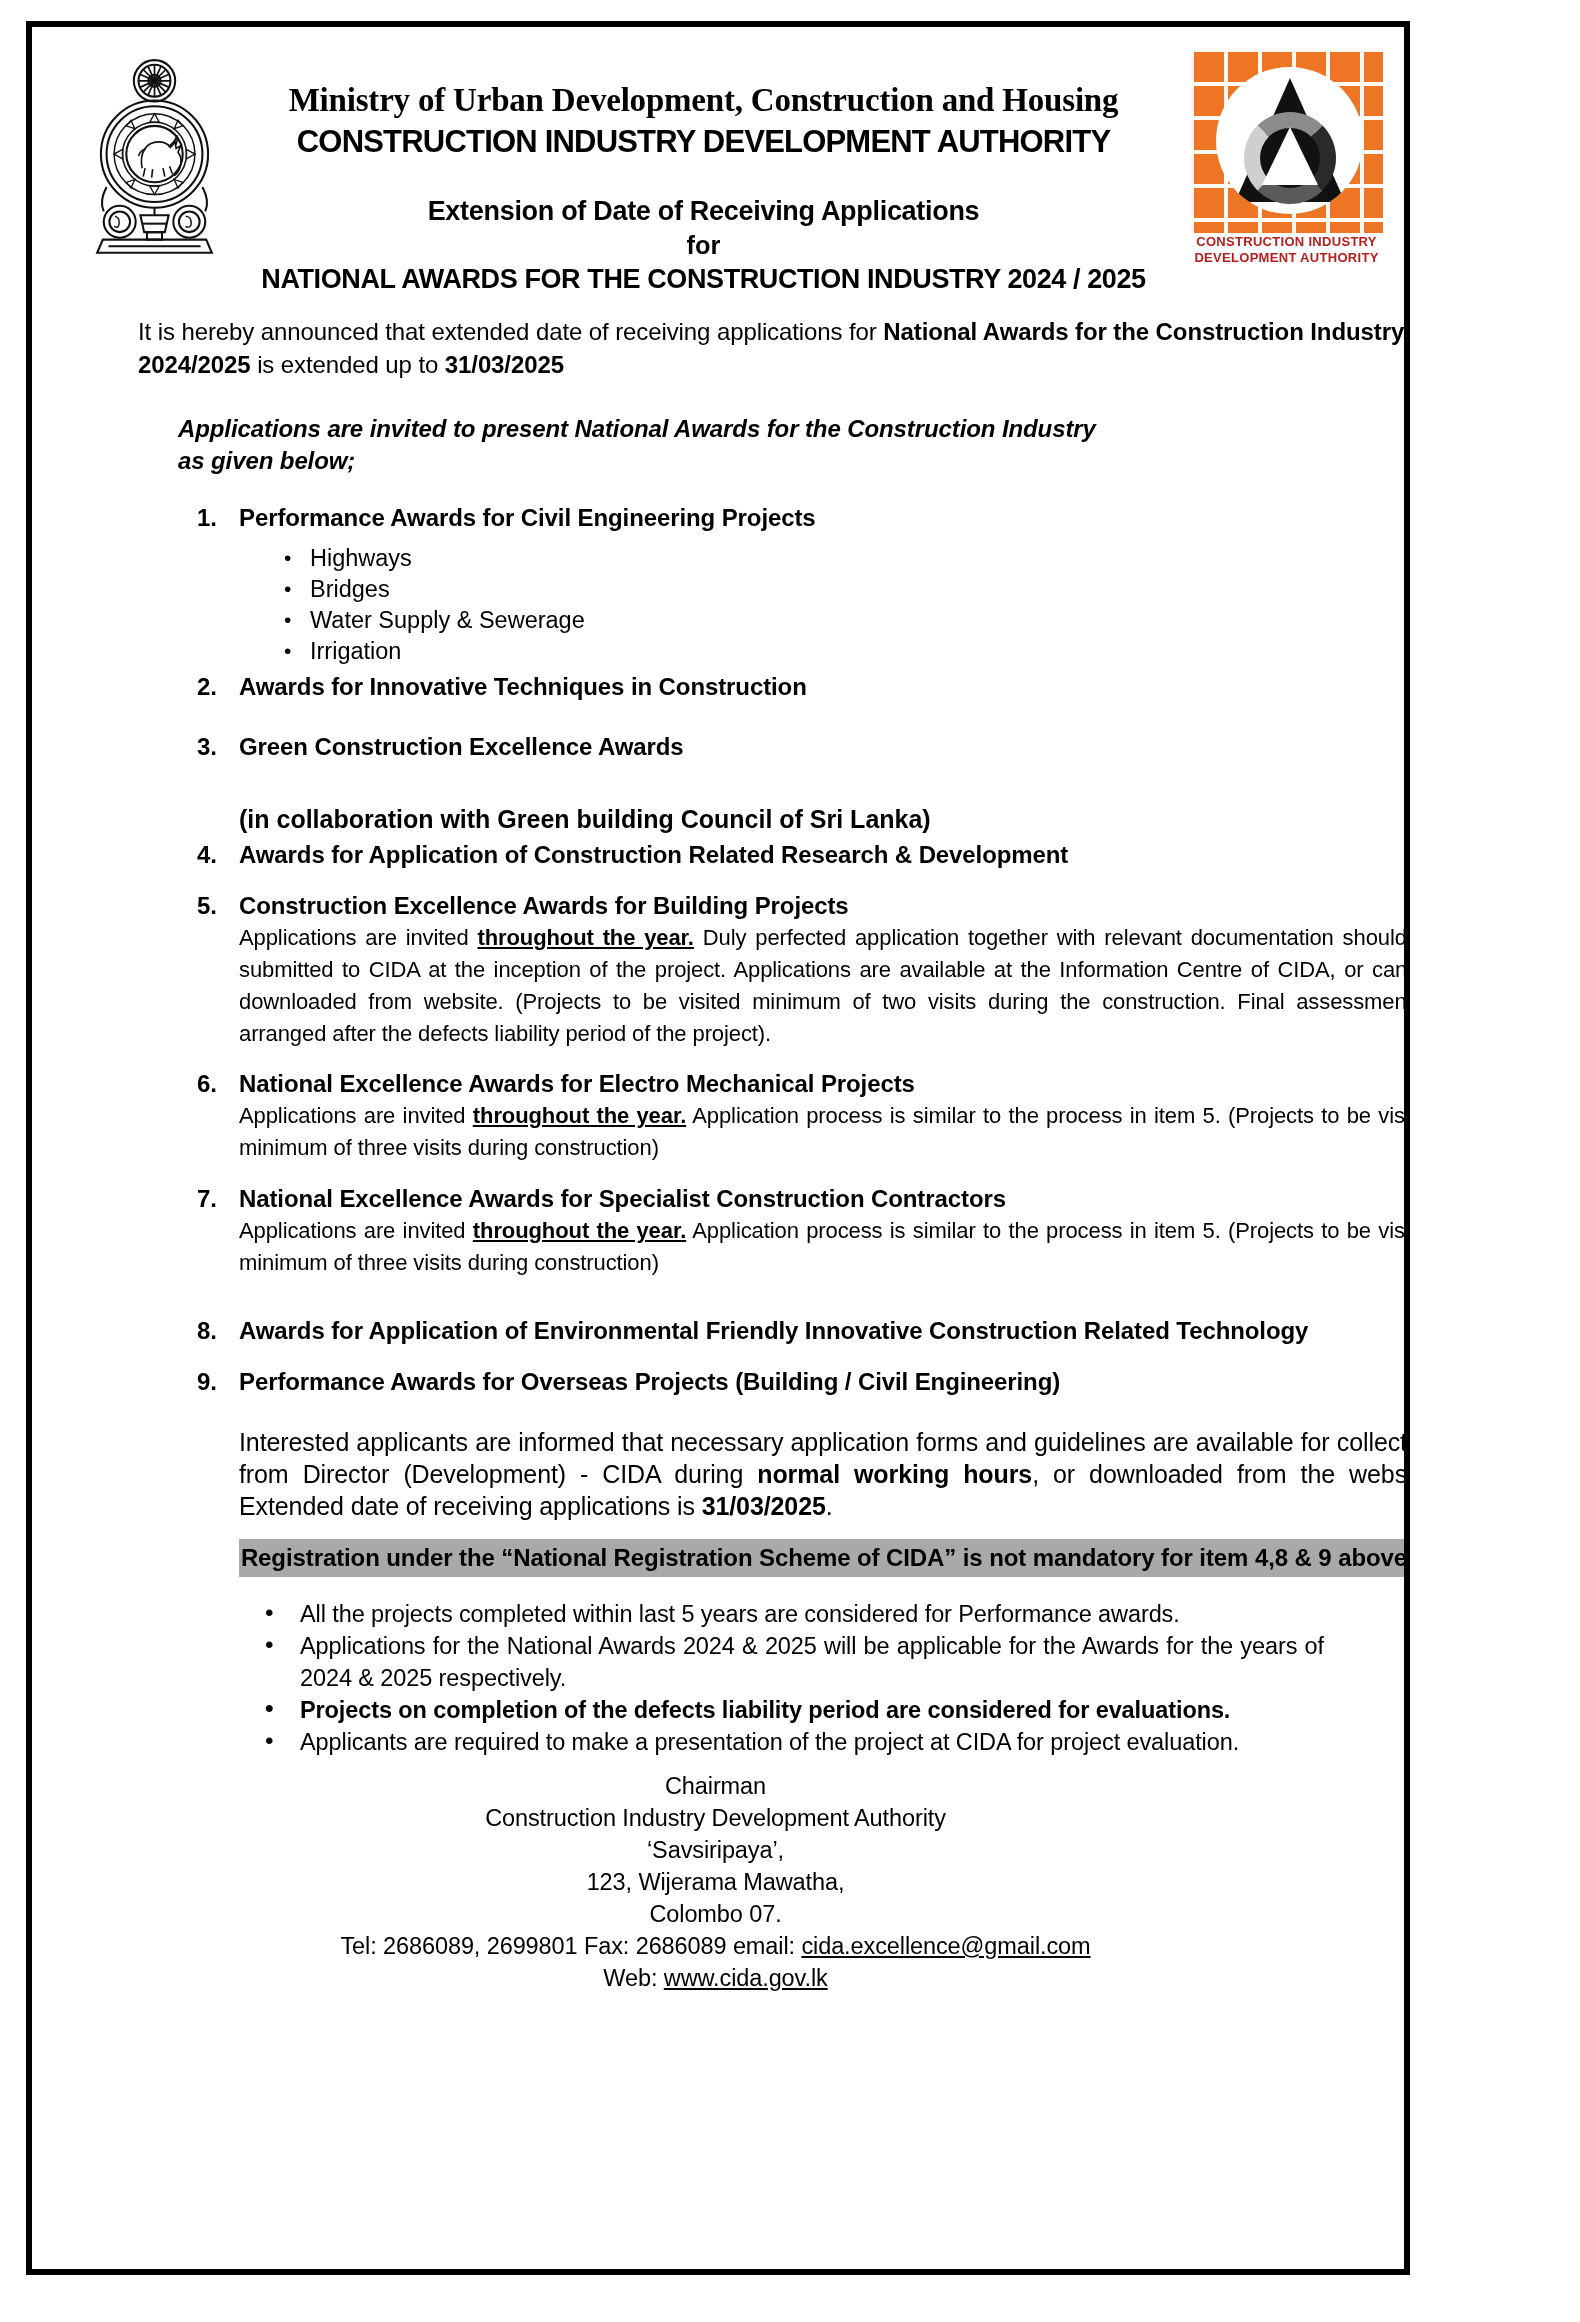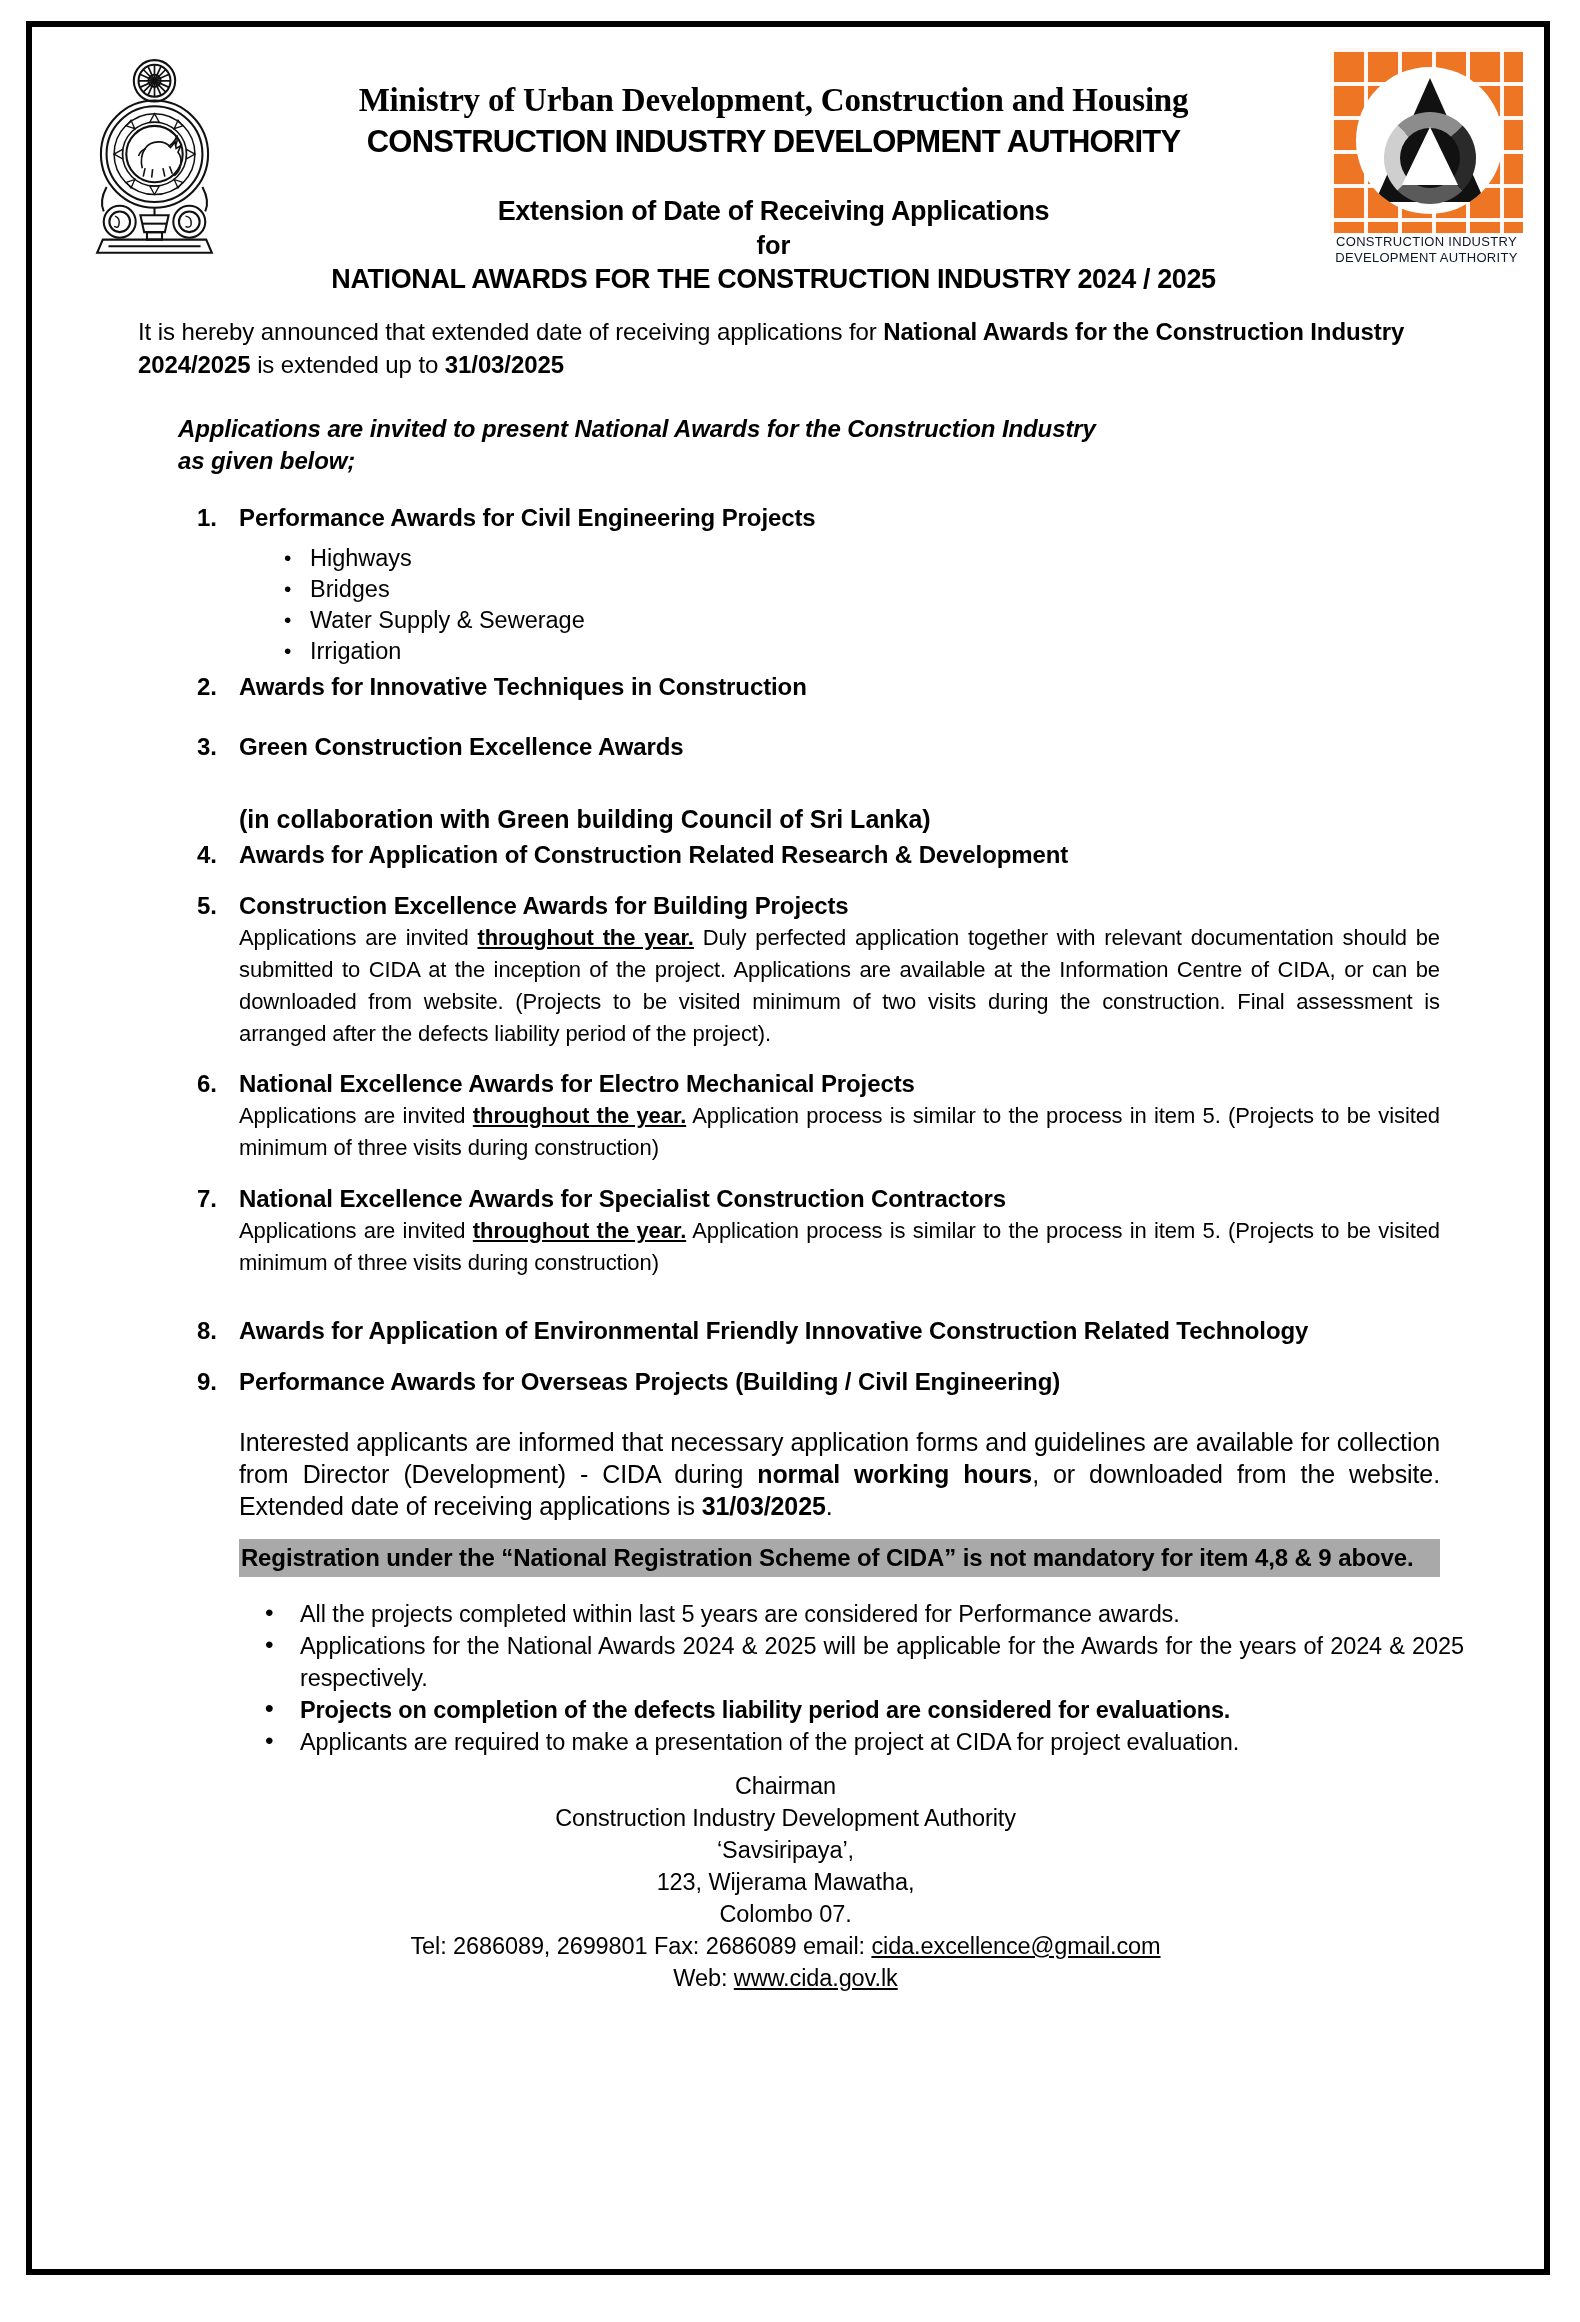--- a/index.html
+++ b/index.html
@@ -12,21 +12,21 @@
     height: 2322px;
     font-family: "Liberation Sans", sans-serif;
     color: #000;
     -webkit-font-smoothing: antialiased;
   }
 
   .page {
     position: absolute;
     left: 26px;
     top: 21px;
-    width: 1524px;
+    width: 1384px;
     height: 2254px;
     border: 6.6px solid #000;
     box-sizing: border-box;
     background: #fff;
     overflow: hidden;
   }
 
   .inner {
     position: relative;
     width: 100%;
@@ -111,25 +111,25 @@
     border-right: 28px solid transparent;
     border-bottom: 58px solid #fff;
   }
   .logo-caption {
     position: absolute;
     left: 0;
     top: 186px;
     width: 193px;
     text-align: center;
     font-family: "Liberation Sans", sans-serif;
-    font-weight: normal;
+    font-weight: bold;
     font-size: 13px;
     line-height: 16px;
     letter-spacing: 0.3px;
-    color: #0f172a;
+    color: #b91c1c;
   }
 
   .titles {
     position: absolute;
     left: 202px;
     right: 231px;
     top: 53px;
     text-align: center;
   }
   .t-ministry {

